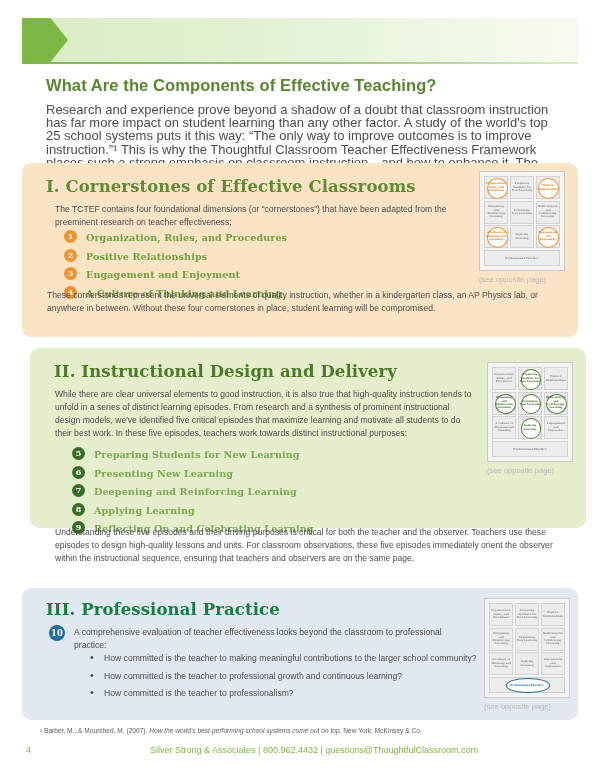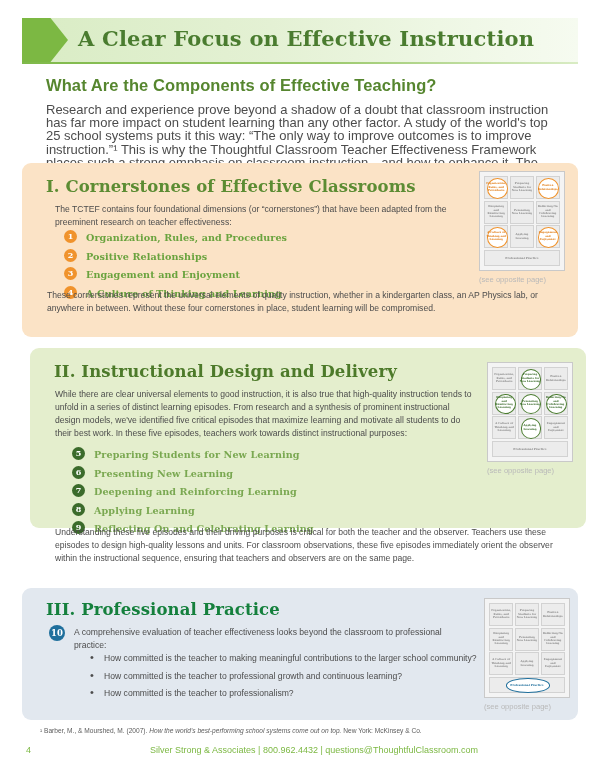--- a/index.html
+++ b/index.html
@@ -154,21 +154,20 @@
   }
 </style>
 </head>
 <body>
 
 <div class="page">
 
   <div class="banner"></div>
   <div class="banner-arrow"></div>
   <div class="banner-line"></div>
-  <div class="banner-title">A Clear Focus on Effective Instruction</div>
 
   <div class="intro">
     <h2>What Are the Components of Effective Teaching?</h2>
     <p>Research and experience prove beyond a shadow of a doubt that classroom instruction has far more impact on student learning than any other factor. A study of the world's top 25 school systems puts it this way: “The only way to improve outcomes is to improve instruction.”¹ This is why the Thoughtful Classroom Teacher Effectiveness Framework places such a strong emphasis on classroom instruction—and how to enhance it. The TCTEF is organized around three domains:</p>
   </div>
 
   <div class="card" id="sec1">
     <h3>I. Cornerstones of Effective Classrooms</h3>
     <p class="lead">The TCTEF contains four foundational dimensions (or “cornerstones”) that have been adapted from the preeminent research on teacher effectiveness:</p>
     <ul class="numlist">

